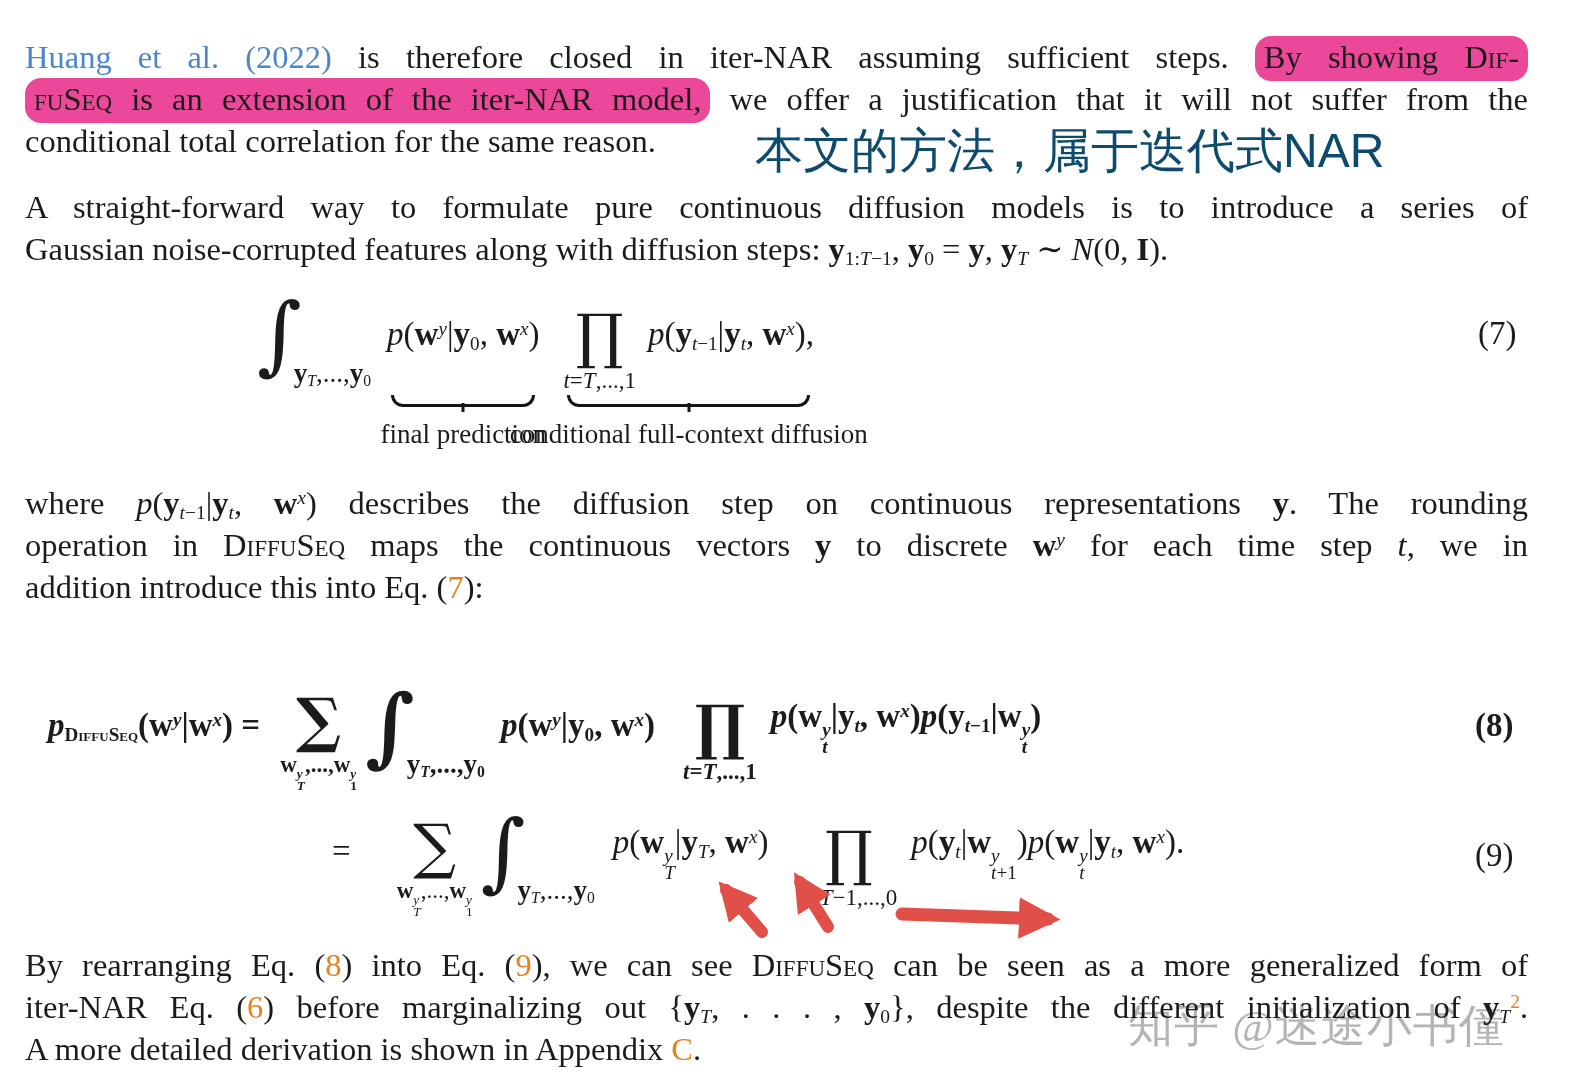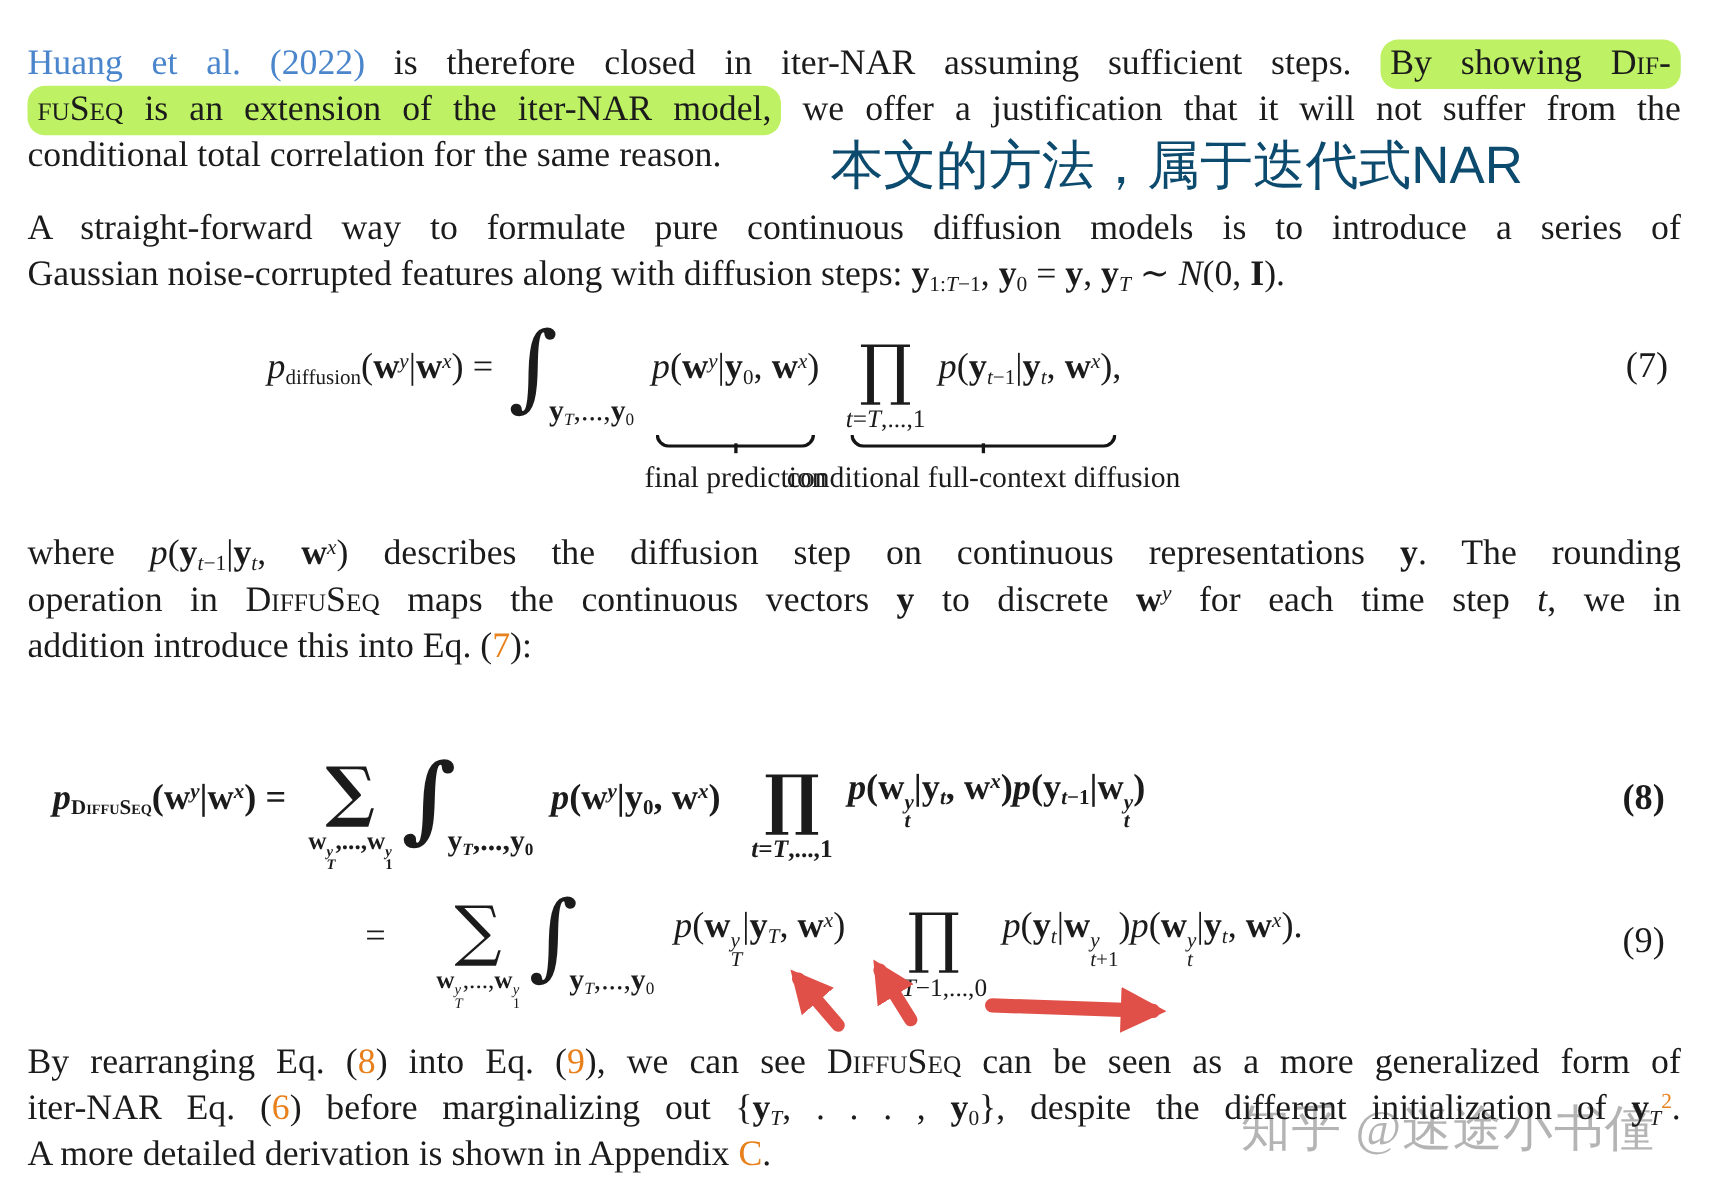--- a/index.html
+++ b/index.html
@@ -6,21 +6,21 @@
   .page{
     position:relative;width:1571px;height:1090px;background:#ffffff;overflow:hidden;
     font-family:"Liberation Serif","DejaVu Serif",serif;color:#1b1b1b;
   }
   .para{position:absolute;left:25px;width:1503px;z-index:2;}
   .line{height:42px;line-height:42px;font-size:32.5px;text-align:justify;text-align-last:justify;white-space:normal;}
   .line.last{text-align-last:left;}
   .bc{color:#4b86cc;}
   .oc{color:#e8811c;}
   .sc{font-variant:small-caps;}
-  .hl{background:#bef264;border-radius:16px;padding:3px 9px 6px 9px;}
+  .hl{background:#ec4899;border-radius:16px;padding:3px 9px 6px 9px;}
   sub{font-size:60%;vertical-align:-0.28em;line-height:0;}
   sup{font-size:60%;vertical-align:0.5em;line-height:0;}
   .annot{
     position:absolute;left:755px;top:124px;z-index:3;color:#0c4a6e;
     font-size:48px;line-height:54px;white-space:nowrap;
     font-family:"Liberation Sans",sans-serif;font-weight:500;
   }
   
   .eq{position:absolute;left:0;width:1571px;z-index:2;}
   .eq-row{position:absolute;display:flex;align-items:center;font-size:33px;line-height:1.15;white-space:nowrap;}
@@ -59,21 +59,20 @@
 
   <div class="annot">本文的方法，属于迭代式NAR</div>
 
   <div class="para" style="top:186px;">
     <div class="line"><span>A straight-forward way to formulate pure continuous diffusion models is to introduce a series of</span></div>
     <div class="line last"><span>Gaussian noise-corrupted features along with diffusion steps: <b>y</b><sub>1:<i>T</i>−1</sub>, <b>y</b><sub>0</sub> = <b>y</b>, <b>y</b><sub><i>T</i></sub> ∼ <i>N</i>(0, <b>I</b>).</span></div>
   </div>
 
   <div class="eq" style="top:278px;height:185px;">
     <div class="eq-row" style="left:243px;top:7px;height:100px;">
-      <span><i>p</i><sub>diffusion</sub>(<b>w</b><sup><i>y</i></sup>|<b>w</b><sup><i>x</i></sup>) =</span>
       <span class="int" style="margin-left:14px;">
         <span class="int-glyph">∫</span>
         <span class="int-lim"><b>y</b><sub><i>T</i></sub>,...,<b>y</b><sub>0</sub></span>
       </span>
       <span class="braced" style="margin-left:16px;">
         <span><i>p</i>(<b>w</b><sup><i>y</i></sup>|<b>y</b><sub>0</sub>, <b>w</b><sup><i>x</i></sup>)</span>
         <span class="brace" style="top:79px;"></span>
         <span class="brace-label" style="top:103px;">final prediction</span>
       </span>
       <span class="braced" style="margin-left:24px;">

